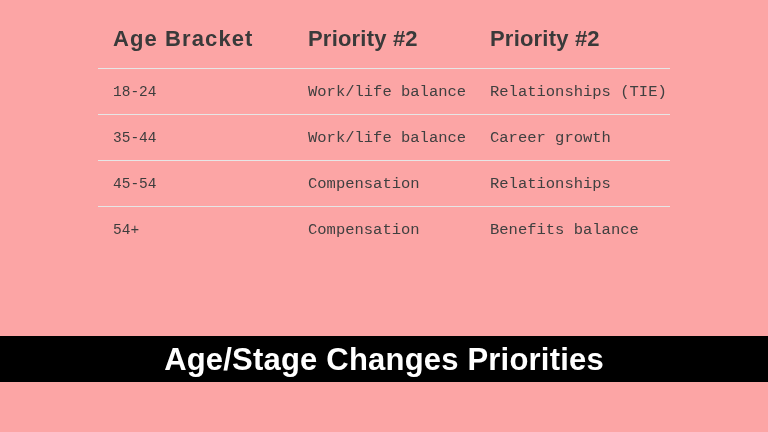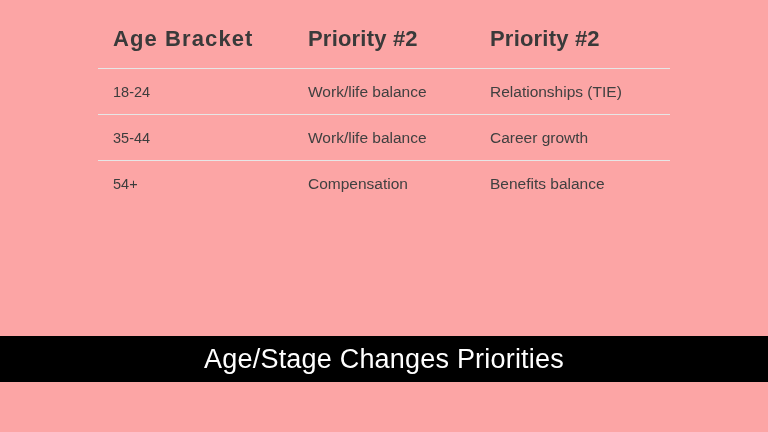--- a/index.html
+++ b/index.html
@@ -58,20 +58,21 @@
     border-top: 1px solid #e6e6e6;
   }
 
   .tbl tbody td {
     font-size: 15.5px;
     font-weight: normal;
     color: #404040;
     height: 45px;
     vertical-align: middle;
     padding: 0;
+    font-family: Liberation Mono, monospace;
   }
 
   .tbl tbody td.age-cell {
     padding-left: 15px;
     font-size: 14.5px;
     color: #3d3d3d;
   }
 
   
   .footer-bar {
@@ -80,22 +81,22 @@
     top: 336px;
     width: 768px;
     height: 46px;
     background: #000000;
     display: flex;
     align-items: center;
     justify-content: center;
   }
   .footer-bar .footer-text {
     color: #ffffff;
-    font-size: 27px;
-    font-weight: normal;
+    font-size: 31px;
+    font-weight: bold;
     letter-spacing: 0.2px;
     line-height: 1;
   }
 </style>
 </head>
 <body>
 
 <div class="slide">
 
   <div class="table-wrap">
@@ -117,20 +118,25 @@
           <td class="age-cell">18-24</td>
           <td>Work/life balance</td>
           <td>Relationships (TIE)</td>
         </tr>
         <tr>
           <td class="age-cell">35-44</td>
           <td>Work/life balance</td>
           <td>Career growth</td>
         </tr>
         <tr>
+          <td class="age-cell">45-54</td>
+          <td>Compensation</td>
+          <td>Relationships</td>
+        </tr>
+        <tr>
           <td class="age-cell">54+</td>
           <td>Compensation</td>
           <td>Benefits balance</td>
         </tr>
       </tbody>
     </table>
   </div>
 
   <div class="footer-bar">
     <span class="footer-text">Age/Stage Changes Priorities</span>

